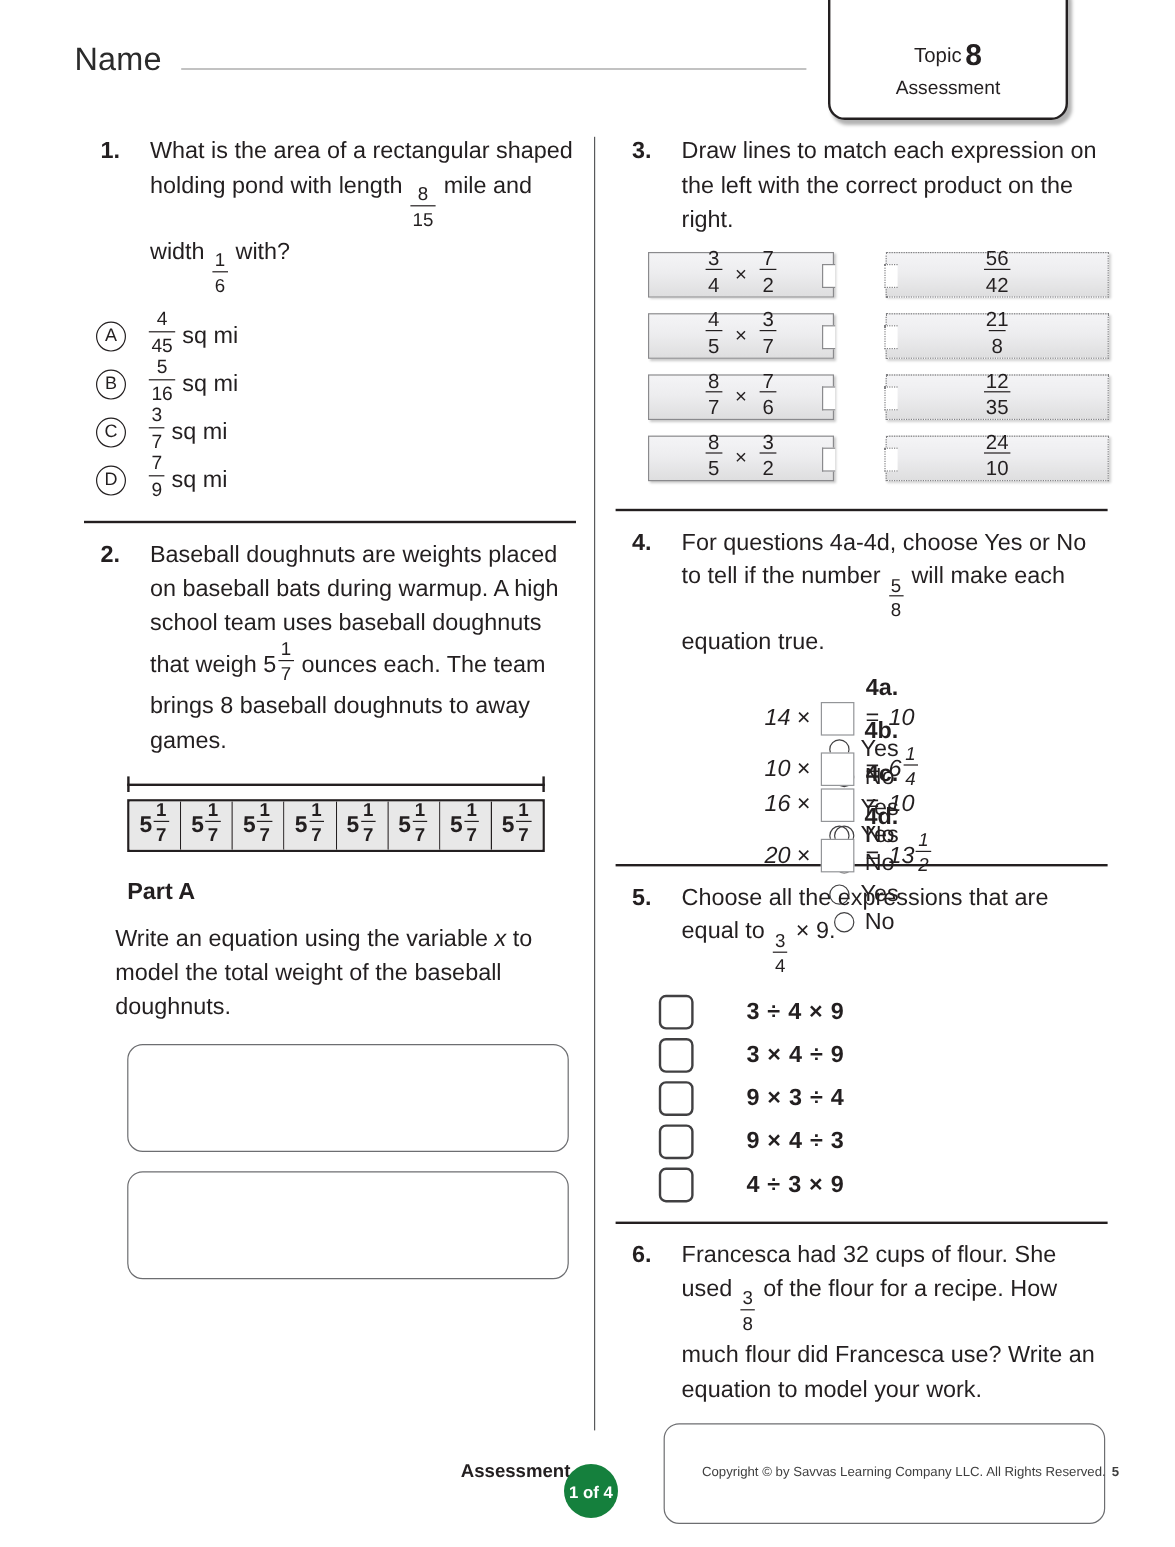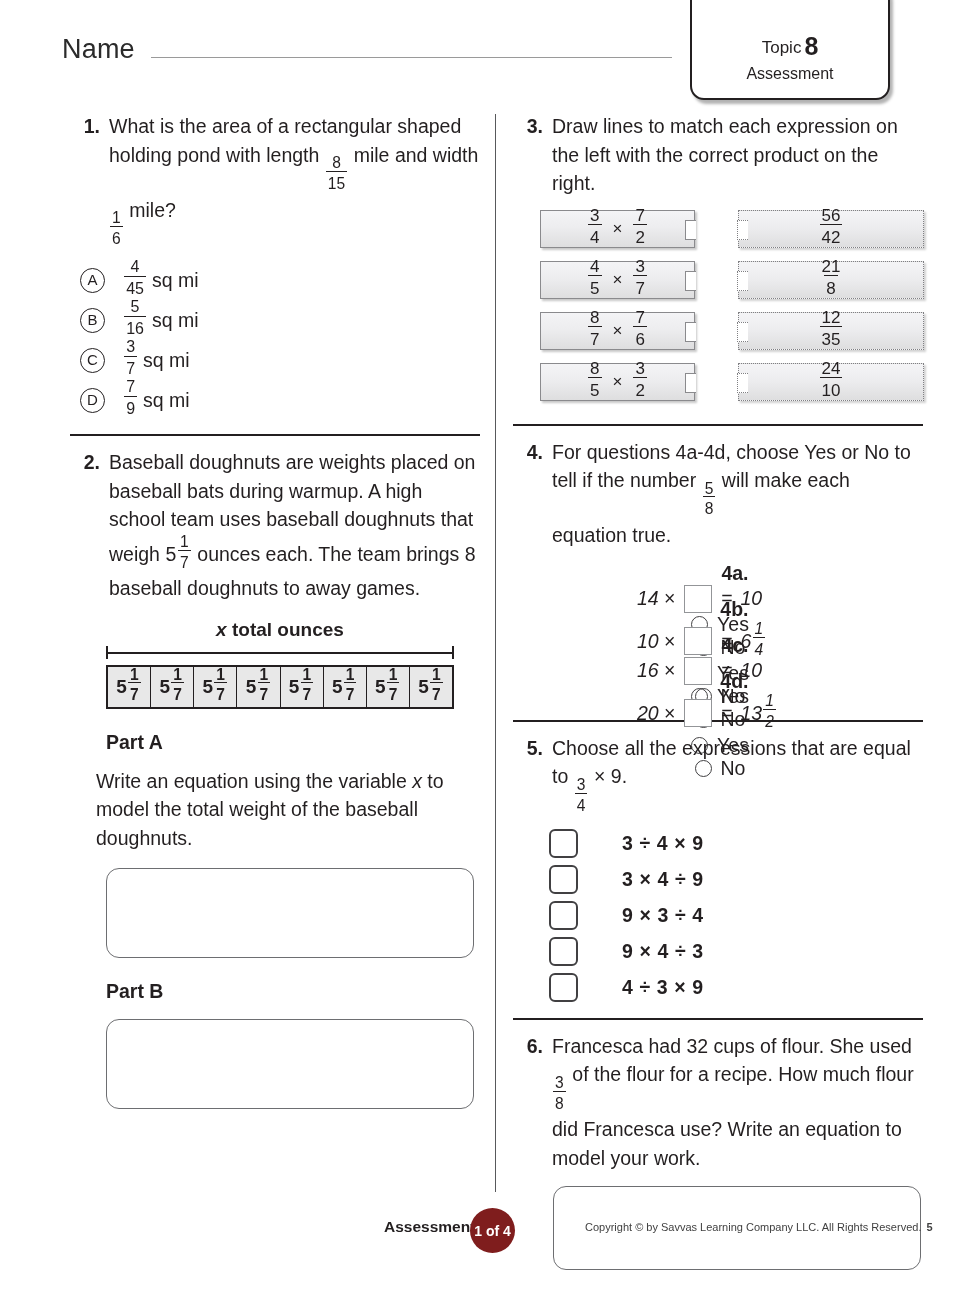--- a/index.html
+++ b/index.html
@@ -74,21 +74,21 @@
   .q-row { display: flex; }
   .q-num {
     font-weight: bold;
     font-size: 19.5px;
     width: 30px;
     flex: none;
     text-align: right;
     padding-right: 9px;
     line-height: 28.5px;
   }
-  .q-body { flex: 1; font-size: 19.5px; line-height: 28.5px; }
+  .q-body { flex: 1; font-size: 19.5px; line-height: 28.5px; margin-left: 16px; }
 
   hr.sep {
     border: none;
     border-top: 2.6px solid #231f20;
     margin: 0;
   }
 
   
   .fr {
     display: inline-flex;
@@ -286,24 +286,24 @@
   }
   .cb-text { letter-spacing: .6px; margin-left: 27px; }
 
   
   #footer { position: absolute; left: 0; top: 1206px; width: 979px; height: 46px; }
   #footer-assessment {
     position: absolute; left: 384px; top: 12px;
     font-size: 15.5px; font-weight: bold; color: #231f20;
   }
   #footer-page {
-    position: absolute; left: 470px; top: 2px;
+    position: absolute; left: 470px; top: 14px;
     width: 45px; height: 45px;
     border-radius: 50%;
-    background: #7f1d1d;
+    background: #15803d;
     color: #fff;
     font-size: 14px; font-weight: bold;
     display: flex; align-items: center; justify-content: center;
   }
   #footer-copyright {
     position: absolute; left: 585px; top: 15px;
     font-size: 11px; color: #3f3f3f;
   }
   #footer-copyright .pg { font-weight: bold; margin-left: 5px; }
 </style>
@@ -332,21 +332,21 @@
 
   <div class="q">
     <div class="q-row">
       <div class="q-num">1.</div>
       <div class="q-body"><span>What is the area of a rectangular shaped holding pond with length </span><span class="fr">
             <span class="num">8</span>
             <span class="den">15</span>
           </span><span> mile and width </span><span class="fr">
             <span class="num">1</span>
             <span class="den">6</span>
-          </span><span> mile?</span></div>
+          </span><span> with?</span></div>
     </div>
 
     <div id="q1-choices">
       <div class="choice">
         <span class="choice-letter">A</span>
         <span class="choice-text">
             <span class="fr">
               <span class="num">4</span>
               <span class="den">45</span>
             </span>
@@ -394,21 +394,20 @@
       <div class="q-body"><span>Baseball doughnuts are weights placed on baseball bats during warmup. A high school team uses baseball doughnuts that weigh </span><span class="mixed">
             <span class="whole">5</span>
             <span class="fr">
               <span class="num">1</span>
               <span class="den">7</span>
             </span>
           </span><span> ounces each. The team brings 8 baseball doughnuts to away games.</span></div>
     </div>
 
     <div id="bar-model">
-      <div id="bar-label"><span class="var">x</span><span> total ounces</span></div>
       <div id="bar-bracket">
         <span class="btick l"></span>
         <span class="bline"></span>
         <span class="btick r"></span>
       </div>
       <div id="bar-cells">
           <div class="bar-cell">
             <span>5</span>
             <span class="fr">
               <span class="num">1</span>
@@ -464,21 +463,20 @@
               <span class="den">7</span>
             </span>
           </div>
         </div>
     </div>
 
     <div class="part-head">Part A</div>
     <div class="part-text"><span>Write an equation using the variable </span><span class="var">x</span><span> to model the total weight of the baseball doughnuts.</span></div>
     <div class="answer-box" style="height:88px;width:366px;"></div>
 
-    <div class="part-head">Part B</div>
     <div class="answer-box" style="height:88px;width:366px;"></div>
   </div>
 
 </div>
 
 <div id="col-right">
 
   <div class="q">
     <div class="q-row">
       <div class="q-num">3.</div>

